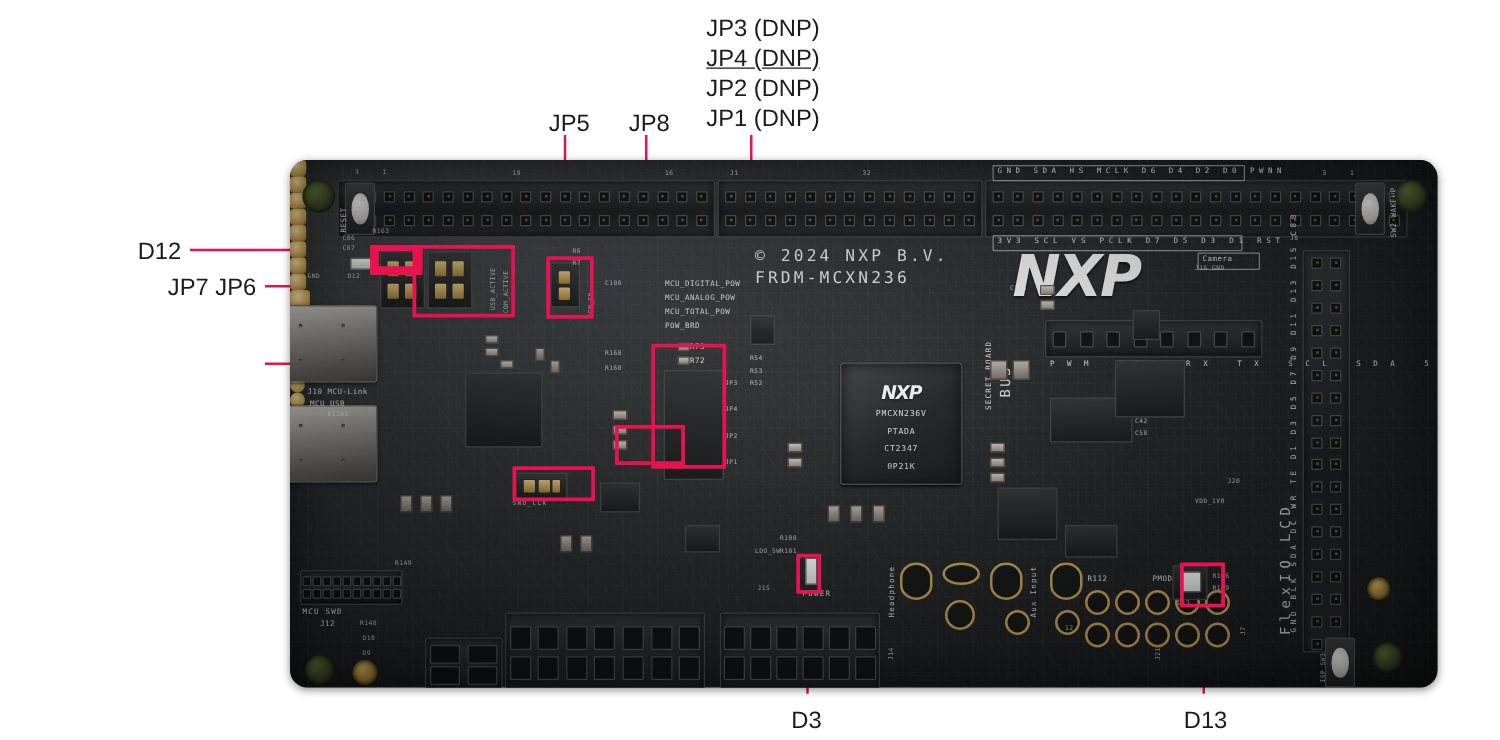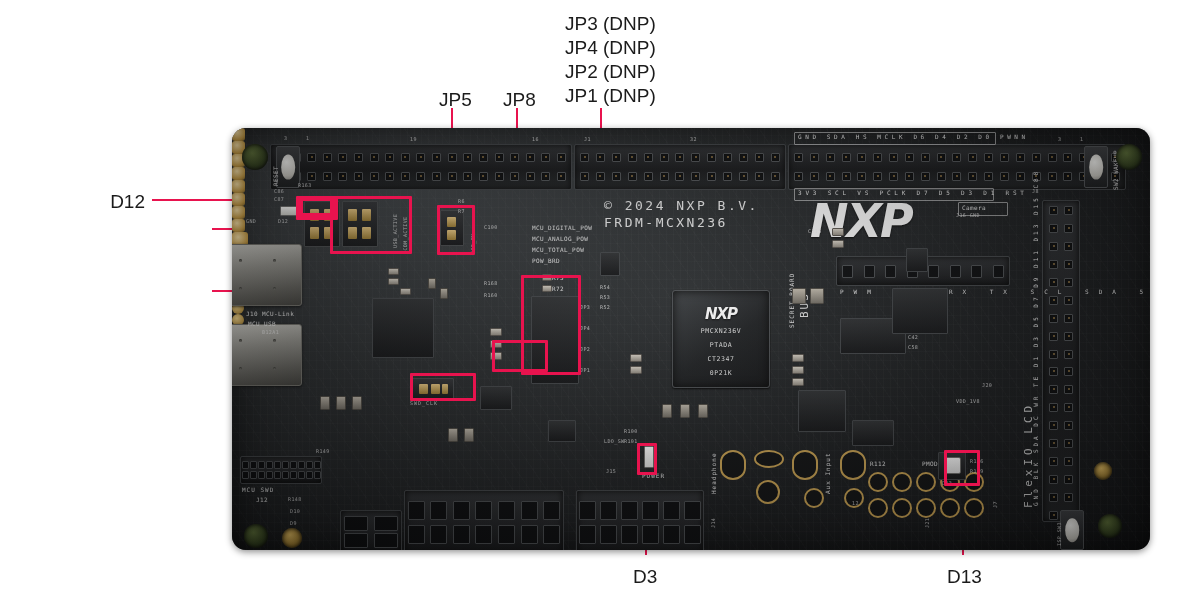--- a/index.html
+++ b/index.html
@@ -114,27 +114,28 @@
 
   
   .obox{position:absolute;border:1px solid rgba(235,235,235,.55);border-radius:1px;}
 </style>
 </head>
 <body>
 
 <div class="stage">
 
   <div class="callout" style="left:565px;top:12px;">JP3 (DNP)</div>
-  <div class="callout" style="left:565px;top:36px;">JP4 (DNP)</div>
+  <div class="callout" style="left:565px;top:36px;text-decoration:underline;">JP4 (DNP)</div>
   <div class="callout" style="left:565px;top:60px;">JP2 (DNP)</div>
   <div class="callout" style="left:565px;top:84px;">JP1 (DNP)</div>
   <div class="callout" style="left:439px;top:88px;">JP5</div>
   <div class="callout" style="left:503px;top:88px;">JP8</div>
 
   <div class="callout right" style="left:60px;top:190px;width:85px;">D12</div>
+  <div class="callout right" style="left:60px;top:219px;width:145px;">JP7 JP6</div>
 
   <div class="callout" style="left:633px;top:565px;">D3</div>
   <div class="callout" style="left:947px;top:565px;">D13</div>
 
   <div class="lead v" style="left:600px;top:108px;height:180px;"></div>
   <div class="lead v" style="left:451px;top:108px;height:98px;"></div>
   <div class="lead v" style="left:516px;top:108px;height:262px;"></div>
 
   <div class="lead h" style="left:152px;top:199px;width:146px;"></div>
   <div class="lead h" style="left:212px;top:228px;width:108px;"></div>

